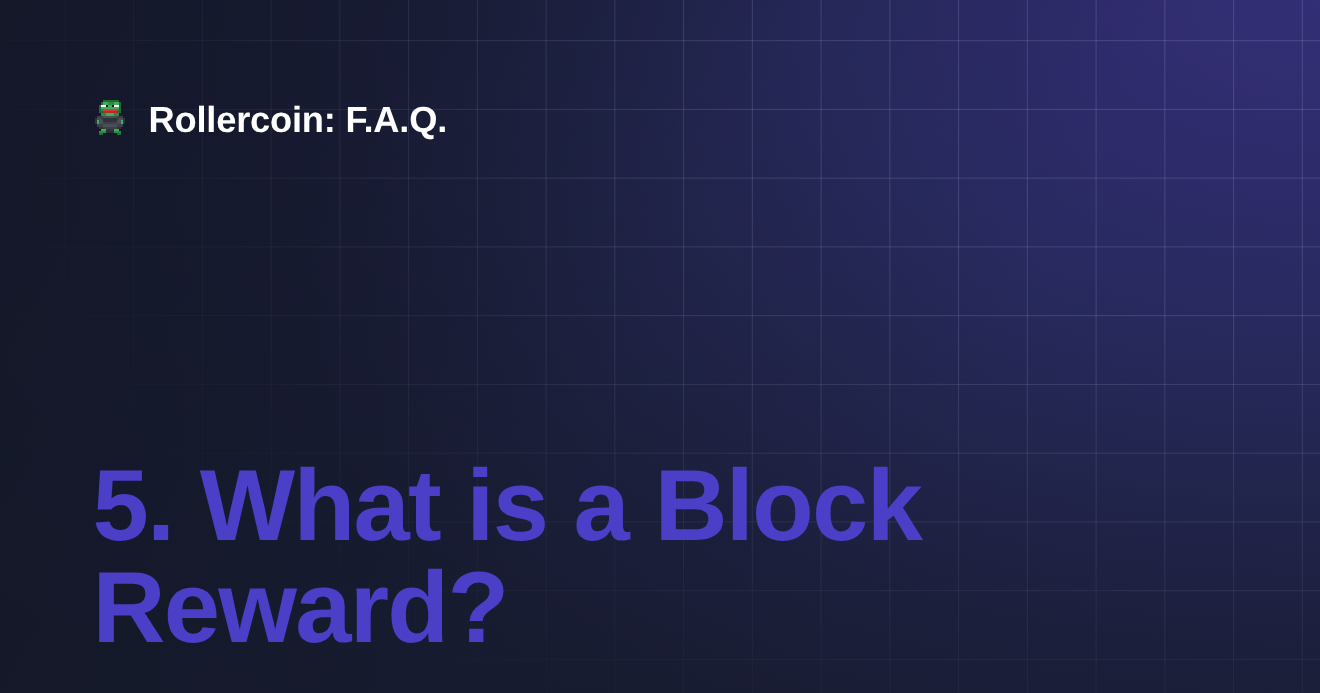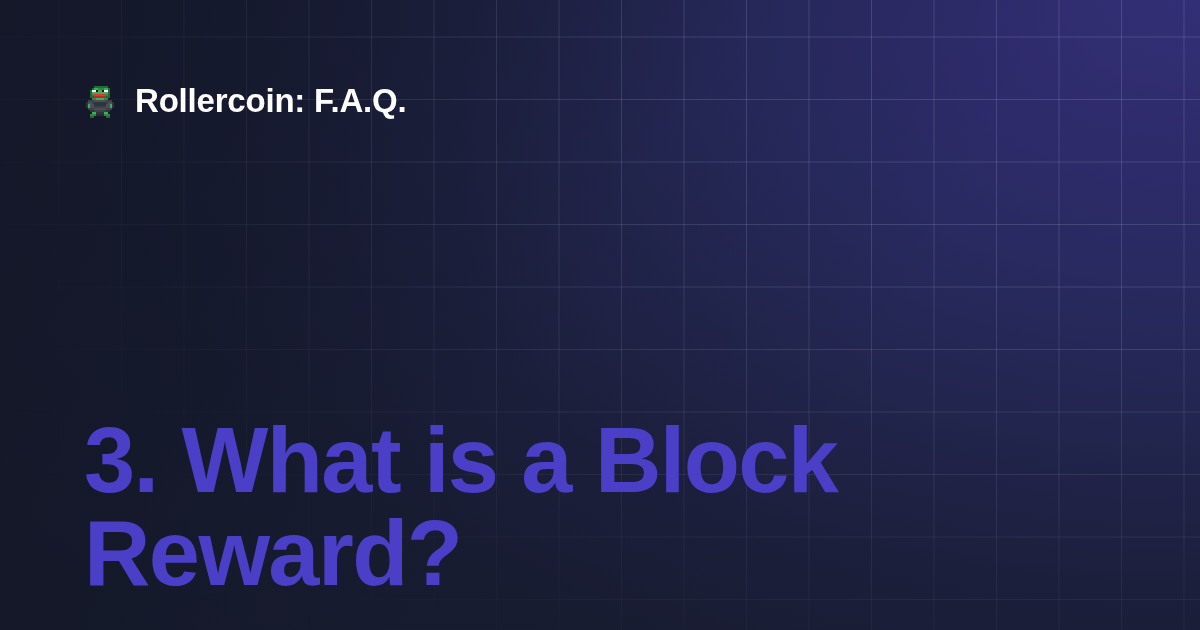--- a/index.html
+++ b/index.html
@@ -75,21 +75,21 @@
   .content {
     position: absolute;
     inset: 0;
   }
 
   .brand-row {
     position: absolute;
     left: 84px;
     top: 84px;
     display: flex;
-    align-items: flex-start;
+    align-items: center;
     gap: 17px;
     height: 48px;
   }
 
   .brand-icon {
     width: 34px;
     height: 38px;
     display: block;
     flex: none;
     image-rendering: pixelated;
@@ -209,16 +209,16 @@
         <rect x="6" y="15" width="4" height="1" fill="#272b32"></rect>
         <rect x="10" y="15" width="3" height="1" fill="#2d8a44"></rect>
 
         <rect x="3" y="16" width="2" height="1" fill="#1f6b33"></rect>
         <rect x="11" y="16" width="2" height="1" fill="#1f6b33"></rect>
       </svg>
 
       <div class="brand-title">Rollercoin: F.A.Q.</div>
     </div>
 
-    <h1 class="headline">3. What is a Block Reward?</h1>
+    <h1 class="headline">5. What is a Block Reward?</h1>
 
   </div>
 </div>
 
 </body></html>

